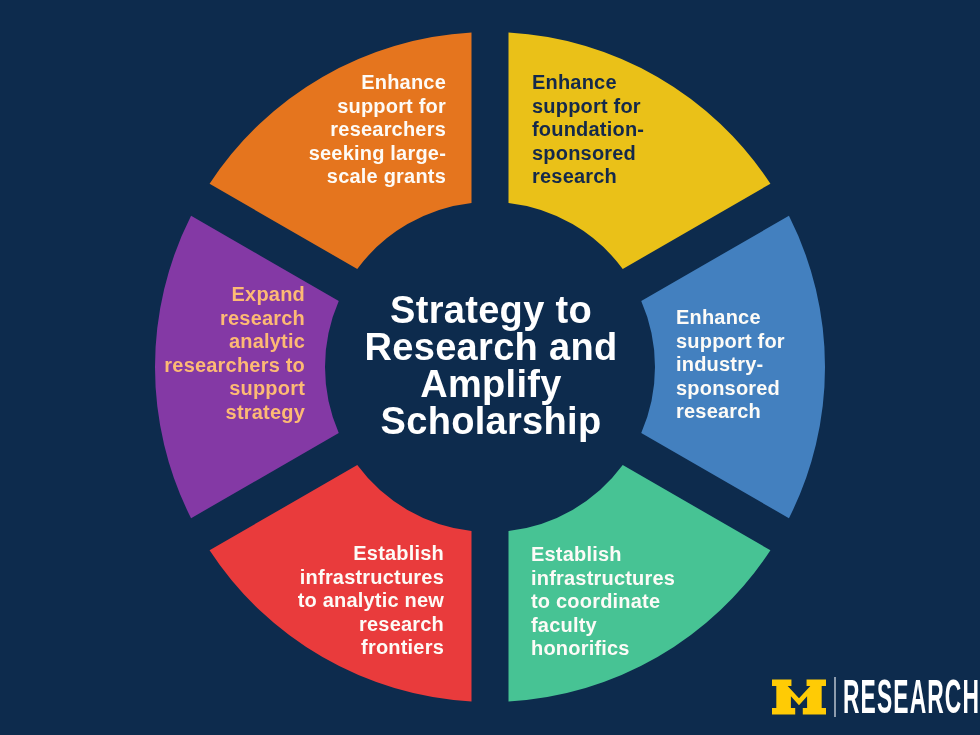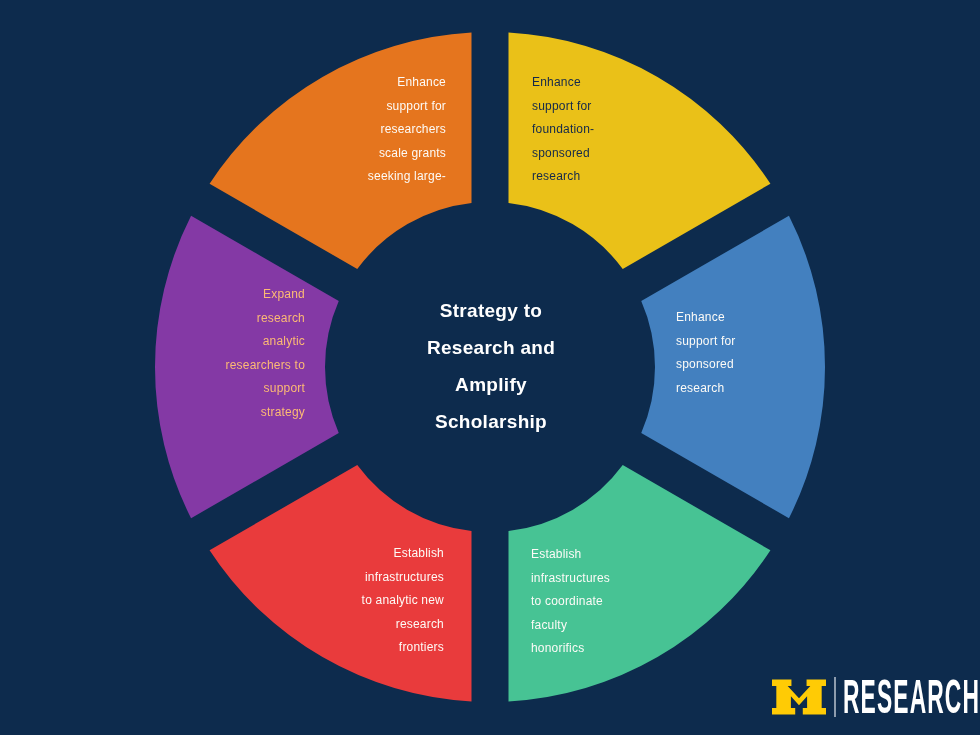--- a/index.html
+++ b/index.html
@@ -14,32 +14,32 @@
     background: #0D2B4D;
   }
   svg.donut {
     position: absolute;
     left: 0; top: 0;
     width: 980px; height: 735px;
     display: block;
   }
   .seg-text {
     position: absolute;
-    font-size: 12px;
+    font-size: 20px;
     line-height: 23.5px;
     letter-spacing: 0.2px;
-    font-weight: 400;
+    font-weight: 700;
   }
   .center-title {
     position: absolute;
     left: 340px; top: 292px;
     width: 302px;
     text-align: center;
     color: #FFFFFF;
-    font-size: 19px;
+    font-size: 38px;
     line-height: 37px;
     font-weight: 700;
     letter-spacing: 0.3px;
   }
   .logo {
     position: absolute;
     left: 772px; top: 676px;
     height: 42px;
     display: flex;
     align-items: center;
@@ -80,20 +80,21 @@
       <div class="seg-text" style="left: 532px; top: 71px; width: 200px; text-align: left; color: rgb(20, 41, 75);">
         <div>Enhance</div>
         <div>support for</div>
         <div>foundation-</div>
         <div>sponsored</div>
         <div>research</div>
       </div>
       <div class="seg-text" style="left: 676px; top: 306px; width: 175px; text-align: left; color: rgb(253, 251, 247);">
         <div>Enhance</div>
         <div>support for</div>
+        <div>industry-</div>
         <div>sponsored</div>
         <div>research</div>
       </div>
       <div class="seg-text" style="left: 531px; top: 543px; width: 190px; text-align: left; color: rgb(253, 251, 247);">
         <div>Establish</div>
         <div>infrastructures</div>
         <div>to coordinate</div>
         <div>faculty</div>
         <div>honorifics</div>
       </div>
@@ -109,22 +110,22 @@
         <div>research</div>
         <div>analytic</div>
         <div>researchers to</div>
         <div>support</div>
         <div>strategy</div>
       </div>
       <div class="seg-text" style="left: 246px; top: 71px; width: 200px; text-align: right; color: rgb(253, 251, 247);">
         <div>Enhance</div>
         <div>support for</div>
         <div>researchers</div>
+        <div>seeking large-</div>
         <div>scale grants</div>
-        <div>seeking large-</div>
       </div>
     </div>
 
   <div class="center-title" id="center-title" style="color: rgb(255, 255, 255);">
       <div>Strategy to</div>
       <div>Research and</div>
       <div>Amplify</div>
       <div>Scholarship</div>
     </div>
 

